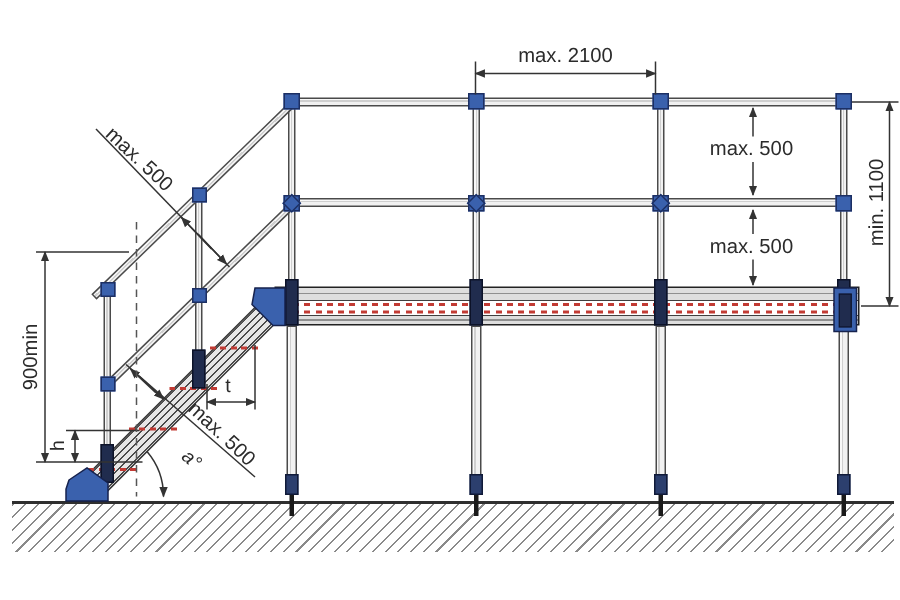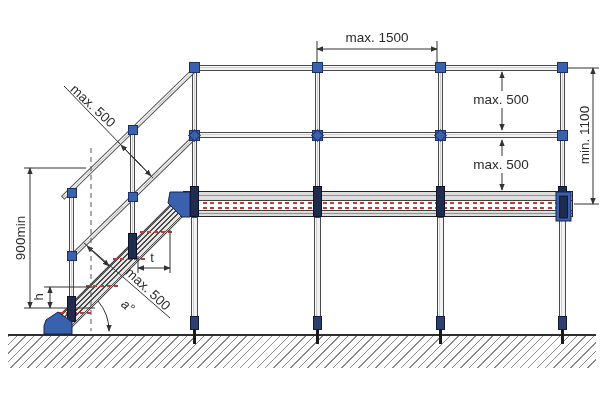--- a/index.html
+++ b/index.html
@@ -141,21 +141,21 @@
 
       <line x1="91" y1="148" x2="91" y2="331" stroke="#555" stroke-dasharray="5 4"></line>
     </g>
 
     <polygon points="46,320 58,312 72,322 72,334 44,334 44,326" fill="#3a61ad" stroke="#16224d" stroke-width="1"></polygon>
     <polygon points="170,192 190,192 190,217 182,217 168,203" fill="#3a61ad" stroke="#16224d" stroke-width="1"></polygon>
     <rect x="556" y="192" width="15" height="29" fill="#3a61ad" stroke="#16224d" stroke-width="1"></rect>
     <rect x="559.5" y="196" width="8" height="22" fill="#202c4e" stroke="#0c1228" stroke-width="0.8"></rect>
   </svg>
 
-  <div class="lbl" style="left:377px;top:37px;">max. 1500</div>
+  <div class="lbl" style="left:377px;top:37px;">max. 2100</div>
   <div class="lbl" style="left:501px;top:99px;">max. 500</div>
   <div class="lbl" style="left:501px;top:164px;">max. 500</div>
   <div class="lbl r90" style="left:584px;top:135px;">min. 1100</div>
   <div class="lbl r90" style="left:20px;top:238px;">900min</div>
   <div class="lbl r43" style="left:93px;top:106px;">max. 500</div>
   <div class="lbl r43" style="left:148px;top:289px;">max. 500</div>
   <div class="lbl r90 small" style="left:38px;top:297px;">h</div>
   <div class="lbl small" style="left:152px;top:257px;">t</div>
   <div class="lbl r40i small" style="left:128px;top:306px;">a°</div>
 

